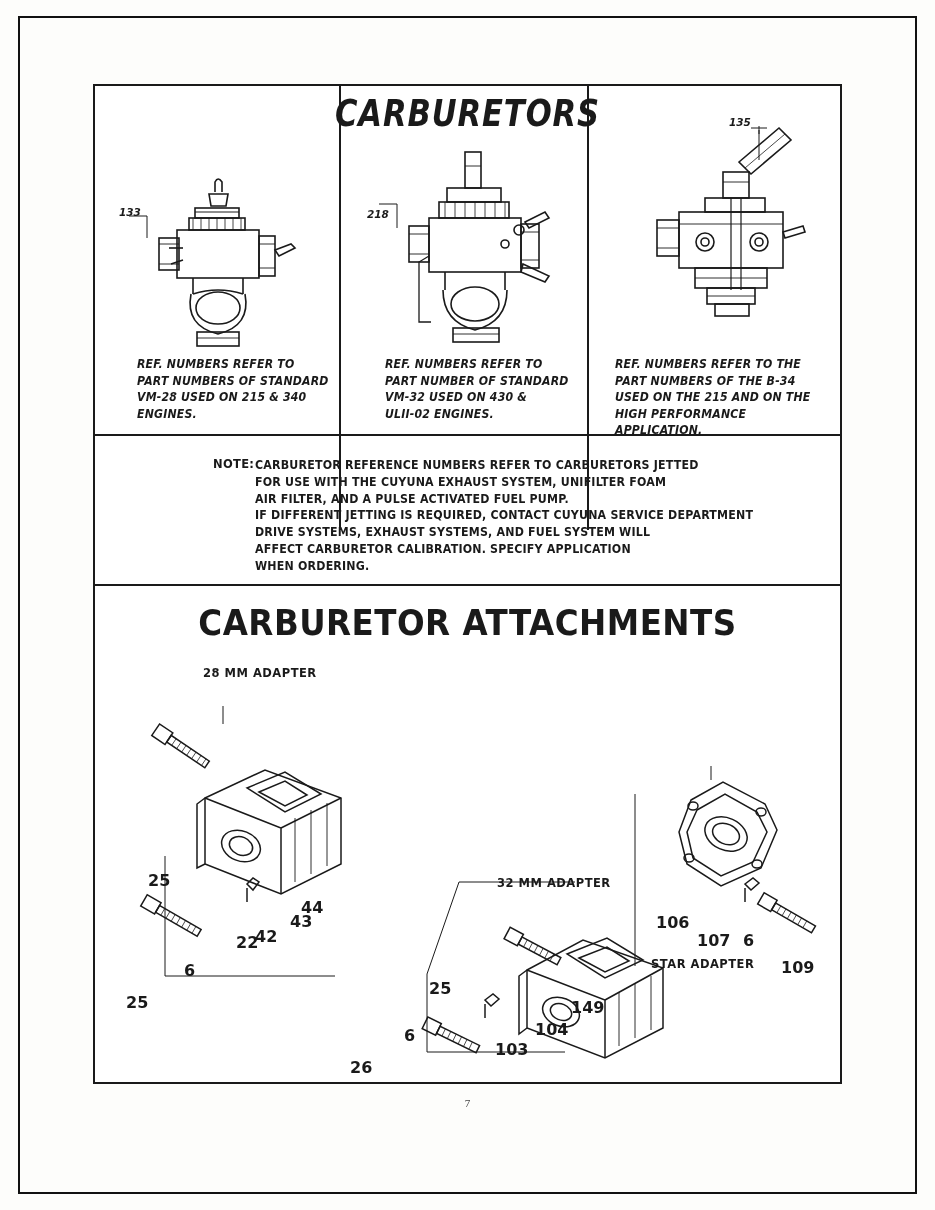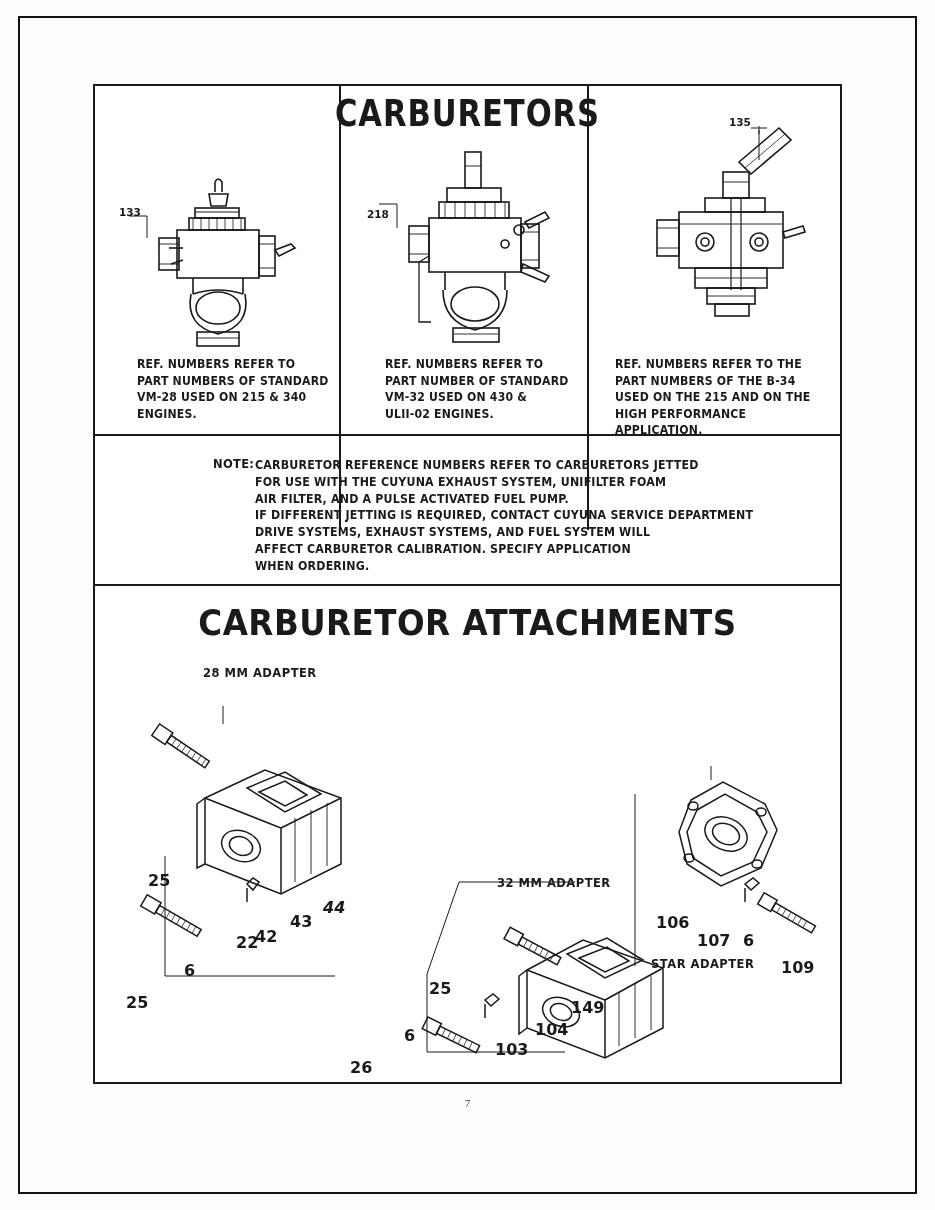--- a/index.html
+++ b/index.html
@@ -40,20 +40,21 @@
     border: 2px solid #1a1a1a;
     background: #ffffff;
   }
 
   
   .carb-section {
     position: absolute;
     left: 0; top: 0;
     width: 100%;
     height: 348px;
+    font-style: italic;
   }
   .carb-title {
     position: absolute;
     left: 0; top: 6px;
     width: 100%;
     text-align: center;
     font-family: "DejaVu Sans", sans-serif;
     font-weight: bold;
     font-size: 37px;
     letter-spacing: 1px;
@@ -373,21 +374,21 @@
             <g transform="rotate(30 30 206)">
               <rect x="6" y="200" width="16" height="13"></rect>
               <rect x="22" y="203" width="48" height="8"></rect>
               <path d="M28 203 L28 211 M34 203 L34 211 M40 203 L40 211 M46 203 L46 211 M52 203 L52 211 M58 203 L58 211 M64 203 L64 211" stroke-width="0.7"></path>
             </g>
           </g>
         </svg>
       </div>
 
       <div class="part-num" style="left:53px; top:285px;">25</div>
-      <div class="part-num" style="left:228px; top:312px;font-style:italic;">44</div>
+      <div class="part-num" style="left:206px; top:312px;">44</div>
       <div class="part-num" style="left:195px; top:326px;">43</div>
       <div class="part-num" style="left:160px; top:341px;">42</div>
       <div class="part-num" style="left:141px; top:347px;">22</div>
       <div class="part-num" style="left:89px; top:375px;">6</div>
       <div class="part-num" style="left:31px; top:407px;">25</div>
 
       <div class="attach-label" style="left:402px; top:290px;">32 MM ADAPTER</div>
 
       <div class="dwg" style="left:320px; top:270px;">
         <svg width="300" height="230" viewBox="0 0 300 230">

